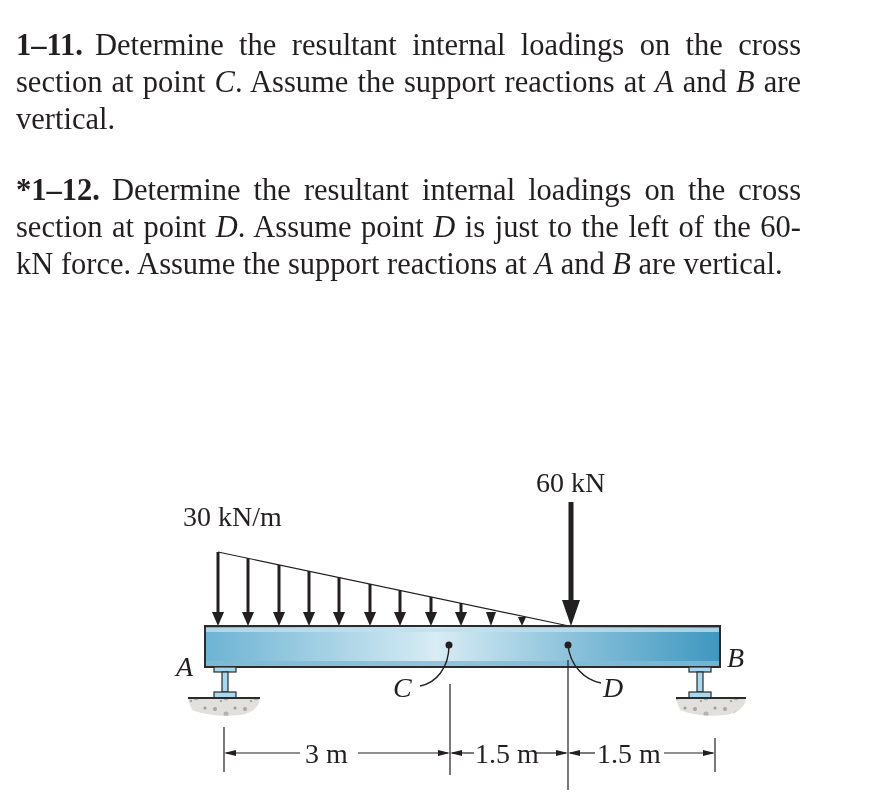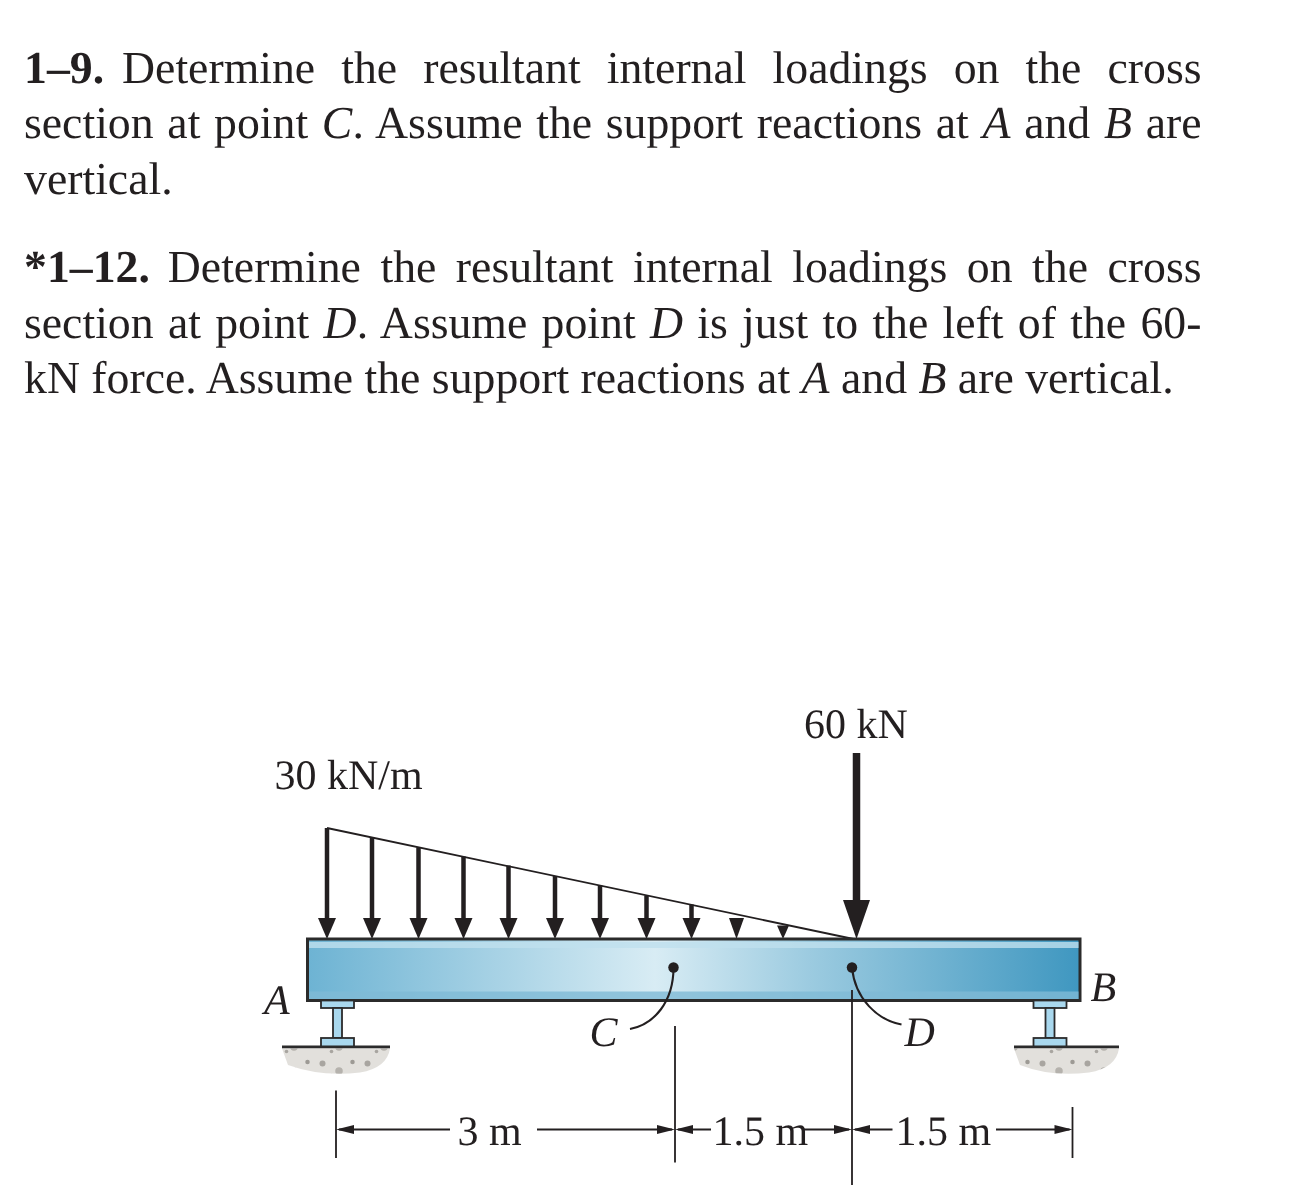--- a/index.html
+++ b/index.html
@@ -3,29 +3,29 @@
 <meta charset="utf-8">
 <style>
   html, body { margin: 0; padding: 0; background: #ffffff; }
   body { width: 872px; height: 800px; position: relative; overflow: hidden;
          font-family: "Liberation Serif", "DejaVu Serif", serif; color: #231f20; }
   .problem { position: absolute; left: 16px; width: 785px; font-size: 30.5px; line-height: 37px;
              text-align: justify; text-align-last: left; }
   .problem .num { font-weight: bold; margin-right: 12px; }
   .problem i { font-style: italic; }
   #p1 { top: 27px; }
-  #p2 { top: 160px; }
+  #p2 { top: 172px; }
   svg { position: absolute; left: 0; top: 0; }
   .lbl { font-family: "Liberation Serif", "DejaVu Serif", serif; fill: #231f20; }
 </style>
 </head>
 <body>
 
 <div class="problem" id="p1">
-  <span class="num">1–9.</span><span class="ptext">Determine the resultant internal loadings on the cross section at point <i>C</i>. Assume the support reactions at <i>A</i> and <i>B</i> are vertical.</span>
+  <span class="num">1–11.</span><span class="ptext">Determine the resultant internal loadings on the cross section at point <i>C</i>. Assume the support reactions at <i>A</i> and <i>B</i> are vertical.</span>
 </div>
 
 <div class="problem" id="p2">
   <span class="num">*1–12.</span><span class="ptext">Determine the resultant internal loadings on the cross section at point <i>D</i>. Assume point <i>D</i> is just to the left of the 60-kN force. Assume the support reactions at <i>A</i> and <i>B</i> are vertical.</span>
 </div>
 
 <svg width="872" height="800" viewBox="0 0 872 800">
   <defs>
     <linearGradient id="beamGrad" x1="0" x2="1" y1="0" y2="0">
       <stop offset="0" stop-color="#6db3d3"></stop>

